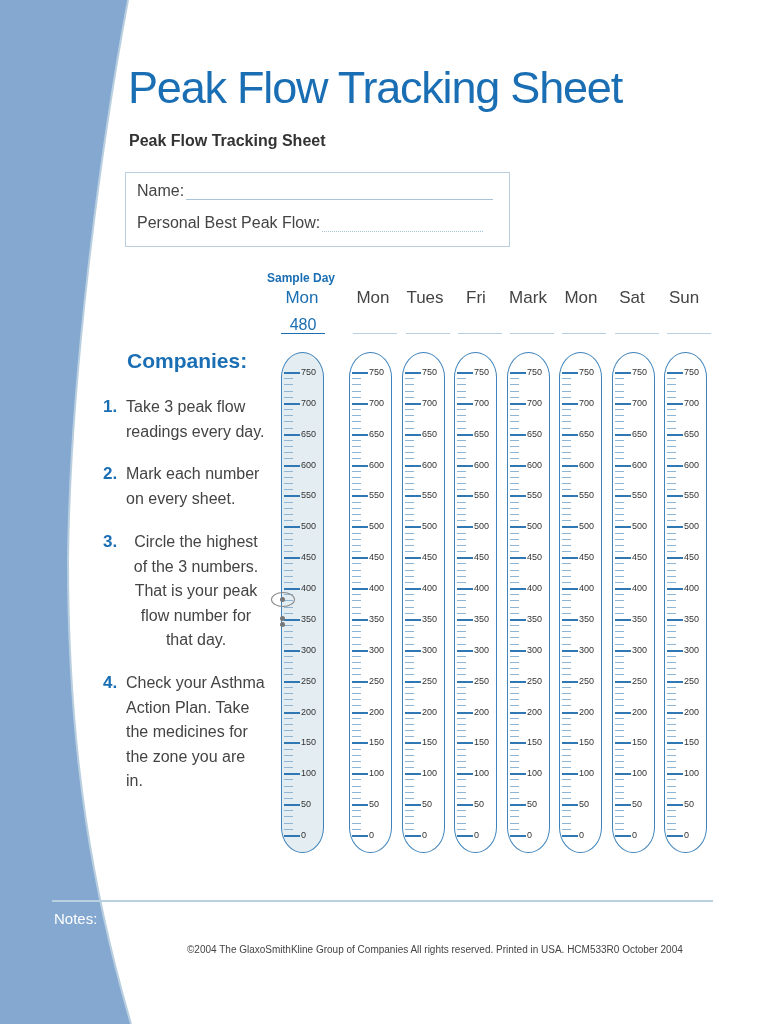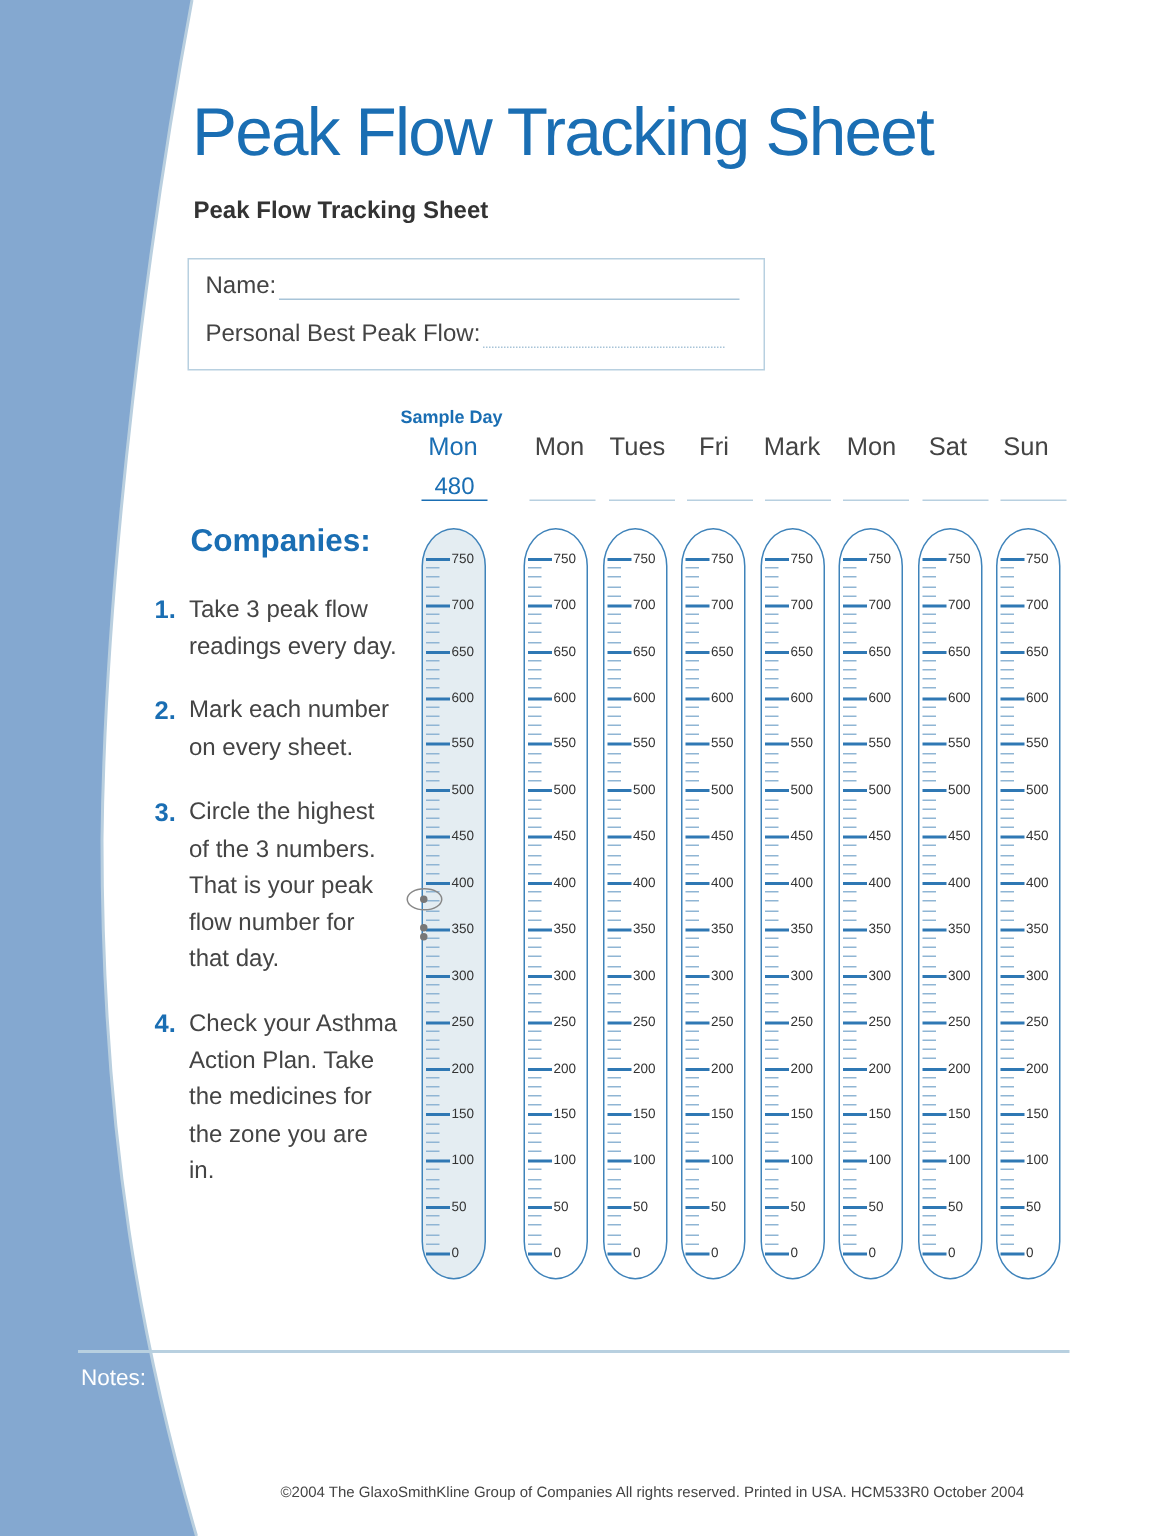--- a/index.html
+++ b/index.html
@@ -20,21 +20,21 @@
   .step .num { color:#1a6eb3; font-weight:bold; font-size:17px; display:inline-block; width:23px; }
   .step .txt { position:absolute; left:23px; top:0; width:160px; }
   .gauge { position:absolute; top:352px; width:43px; height:501px; border:1.4px solid #3f83ba; border-radius:22px 22px 22px 22px / 26px 26px 26px 26px; box-sizing:border-box; }
   .gauge.sample { background:#e4edf2; }
   .tick { position:absolute; left:2px; height:1px; background:#5a95c4; }
   .tick.major { height:2px; width:16px; background:#2f78b4; }
   .tick.minor { width:9px; background:#8fb5d4; }
   .tlabel { position:absolute; left:19px; font-size:9px; color:#333; line-height:9px; }
   .notes-rule { position:absolute; left:52px; top:900px; width:661px; height:2px; background:#b8d0e0; }
   .notes-label { position:absolute; left:54px; top:910px; font-size:15px; color:#ffffff; }
-  .footer { position:absolute; left:187px; top:990px; font-size:10px; color:#444; white-space:nowrap; }
+  .footer { position:absolute; left:187px; top:944px; font-size:10px; color:#444; white-space:nowrap; }
   .marker { position:absolute; width:5px; height:5px; border-radius:50%; background:#777; }
   .circle { position:absolute; border:1px solid #888; border-radius:50%; }
 </style>
 </head>
 <body>
 
 <svg class="band" viewBox="0 0 770 1024" preserveAspectRatio="none">
   <path d="M0,0 L128,0 C100,150 70,380 68,560 C68,760 95,900 131,1024 L0,1024 Z" fill="#84a8d0"></path>
   <path d="M128,0 C100,150 70,380 68,560 C68,760 95,900 131,1024" fill="none" stroke="#b9cfdf" stroke-width="2"></path>
 </svg>
@@ -78,21 +78,21 @@
 <div class="step" style="top:395px;">
   <span class="num">1.</span>
   <span class="txt" style="width:150px;">Take 3 peak flow readings every day.</span>
 </div>
 <div class="step" style="top:462px;">
   <span class="num">2.</span>
   <span class="txt" style="width:150px;">Mark each number on every sheet.</span>
 </div>
 <div class="step" style="top:530px;">
   <span class="num">3.</span>
-  <span class="txt" style="width:140px;">Circle the highest of the 3 numbers. That is your peak flow number for that day.</span>
+  <span class="txt" style="width:140px;text-align:center;">Circle the highest of the 3 numbers. That is your peak flow number for that day.</span>
 </div>
 <div class="step" style="top:671px;">
   <span class="num">4.</span>
   <span class="txt" style="width:140px;">Check your Asthma Action Plan. Take the medicines for the zone you are in.</span>
 </div>
 
 <div id="gauges">
   <div class="gauge sample" style="left:281px;">
       <div class="tick major" style="top: 19px;"></div>
       <div class="tlabel" style="top: 15px;">750</div>

